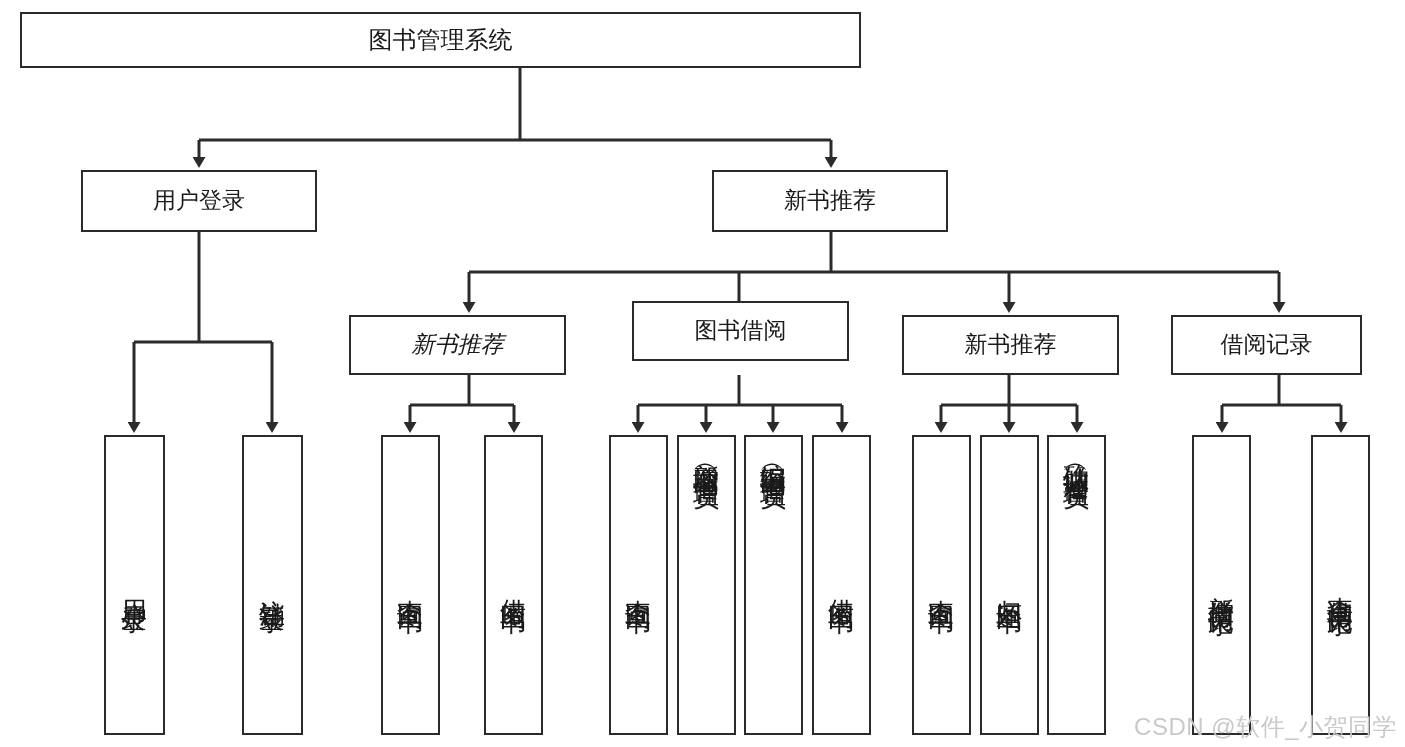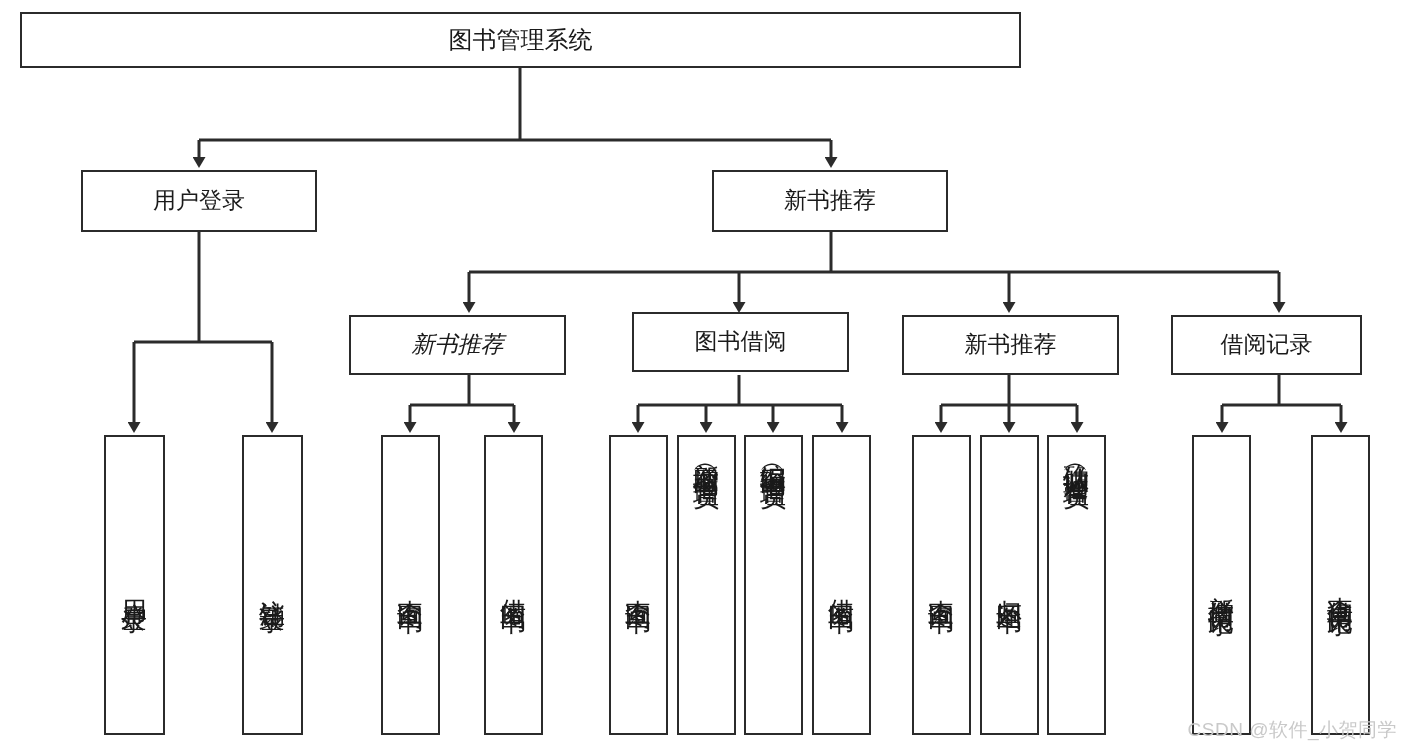--- a/index.html
+++ b/index.html
@@ -65,21 +65,21 @@
   }
   
   .node.v.centered {
     align-items: center;
     padding-top: 0;
   }
   .watermark {
     position: absolute;
     right: 8px;
     bottom: 4px;
-    font-size: 19px;
+    font-size: 24px;
     color: #c9c9c9;
     letter-spacing: 0.5px;
     z-index: 3;
     white-space: nowrap;
     pointer-events: none;
   }
 </style>
 </head>
 <body>
 
@@ -128,35 +128,35 @@
       <path d="M1009,405 L1009,423" marker-end="url(#arrow)"></path>
       <path d="M1077,405 L1077,423" marker-end="url(#arrow)"></path>
 
       <path d="M1279,375 L1279,405"></path>
       <path d="M1222,405 L1341,405"></path>
       <path d="M1222,405 L1222,423" marker-end="url(#arrow)"></path>
       <path d="M1341,405 L1341,423" marker-end="url(#arrow)"></path>
     </g>
   </svg>
 
-  <div class="node h root" style="left:20px; top:12px; width:1001px; height:56px;">
+  <div class="node h root" style="left:20px; top:12px; width:841px; height:56px;">
     <span class="label">图书管理系统</span>
   </div>
 
   <div class="node h" style="left:81px; top:170px; width:236px; height:62px;">
     <span class="label">用户登录</span>
   </div>
   <div class="node h" style="left:712px; top:170px; width:236px; height:62px;">
     <span class="label">新书推荐</span>
   </div>
 
   <div class="node h" style="left:349px; top:315px; width:217px; height:60px;font-style:italic;">
     <span class="label">新书推荐</span>
   </div>
-  <div class="node h" style="left:632px; top:312px; width:217px; height:60px;">
+  <div class="node h" style="left:632px; top:301px; width:217px; height:60px;">
     <span class="label">图书借阅</span>
   </div>
   <div class="node h" style="left:902px; top:315px; width:217px; height:60px;">
     <span class="label">新书推荐</span>
   </div>
   <div class="node h" style="left:1171px; top:315px; width:191px; height:60px;">
     <span class="label">借阅记录</span>
   </div>
 
   <div class="node v centered" style="left:104px; top:435px; width:61px; height:300px;">

